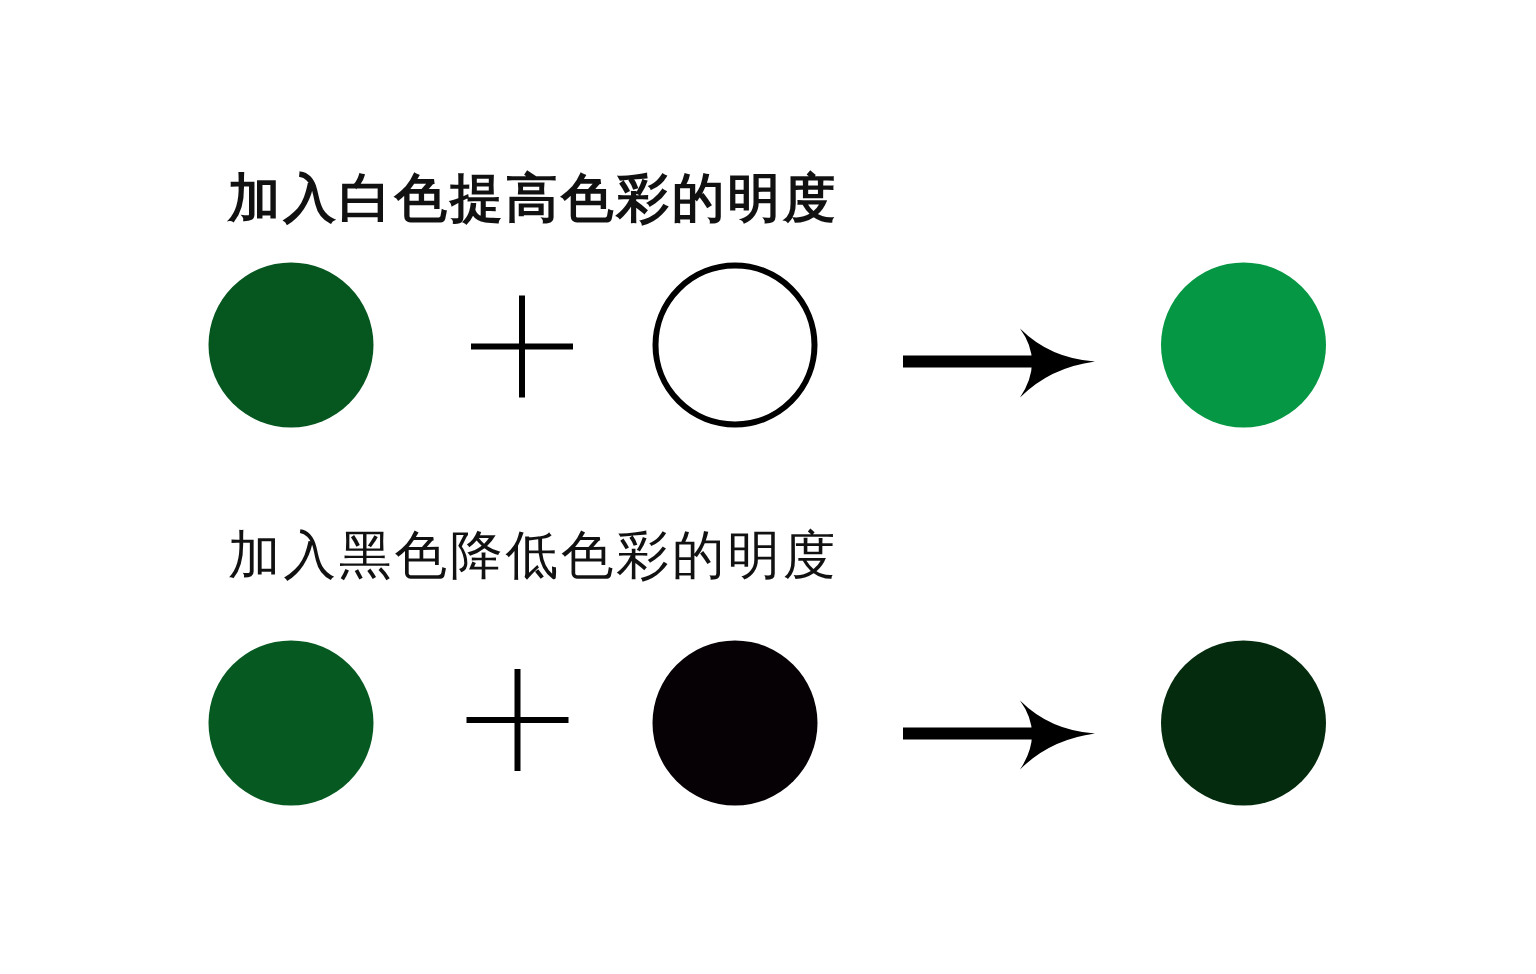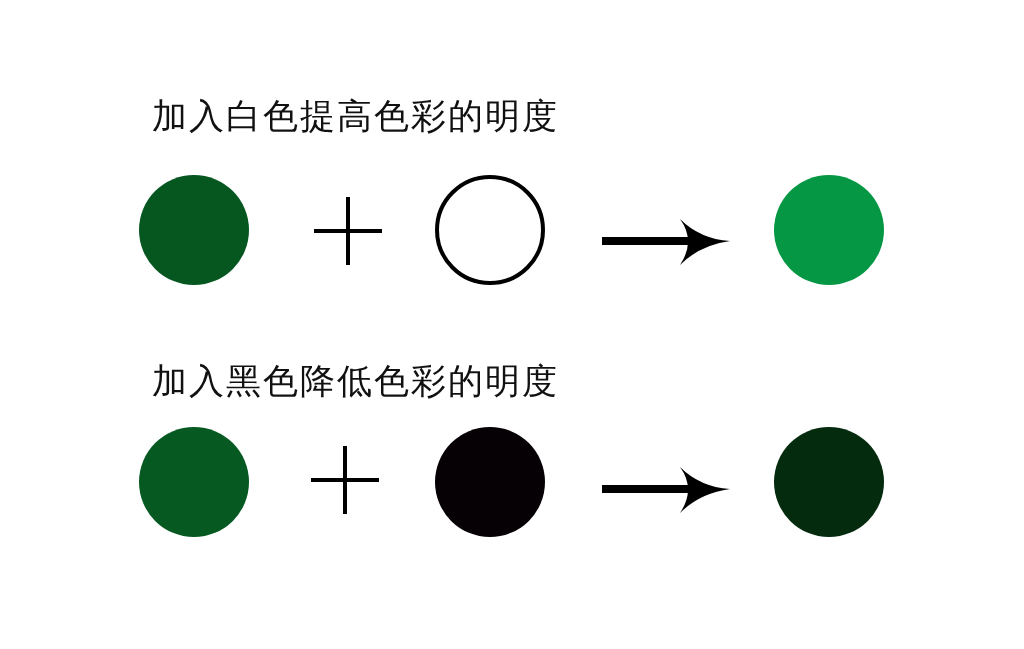--- a/index.html
+++ b/index.html
@@ -13,31 +13,31 @@
   }
   .circle { position:absolute; width:110px; height:110px; border-radius:50%; box-sizing:border-box; }
   .plus { position:absolute; width:68px; height:68px; }
   .plus::before { content:""; position:absolute; left:32px; top:0; width:4px; height:68px; background:#000; }
   .plus::after { content:""; position:absolute; left:0; top:32px; width:68px; height:4px; background:#000; }
   .arrow { position:absolute; width:130px; height:50px; }
 </style>
 </head>
 <body>
 
-<div class="title" style="top:99px;">加入白色提高色彩的明度</div>
+<div class="title" style="top:116px;font-weight:bold;">加入白色提高色彩的明度</div>
 <div class="circle" style="left:139px; top:175px; background:#05561F;"></div>
 <div class="plus" style="left:314px; top:197px;"></div>
 <div class="circle" style="left:435px; top:175px; background:#FFFFFF; border:4px solid #000;"></div>
 <svg class="arrow" style="left:600px; top:217px;" viewBox="0 0 130 50">
   <rect x="2" y="20" width="98" height="8" fill="#000"></rect>
   <path d="M 80 2 Q 100 22 130 24 Q 100 28 80 48 Q 96 24 80 2 Z" fill="#000"></path>
 </svg>
 <div class="circle" style="left:774px; top:175px; background:#059744;"></div>
 
-<div class="title" style="top:364px;">加入黑色降低色彩的明度</div>
+<div class="title" style="top:354px;">加入黑色降低色彩的明度</div>
 <div class="circle" style="left:139px; top:427px; background:#065A21;"></div>
 <div class="plus" style="left:311px; top:446px;"></div>
 <div class="circle" style="left:435px; top:427px; background:#050104;"></div>
 <svg class="arrow" style="left:600px; top:465px;" viewBox="0 0 130 50">
   <rect x="2" y="20" width="98" height="8" fill="#000"></rect>
   <path d="M 80 2 Q 100 22 130 24 Q 100 28 80 48 Q 96 24 80 2 Z" fill="#000"></path>
 </svg>
 <div class="circle" style="left:774px; top:427px; background:#042B0D;"></div>
 
 </body></html>

